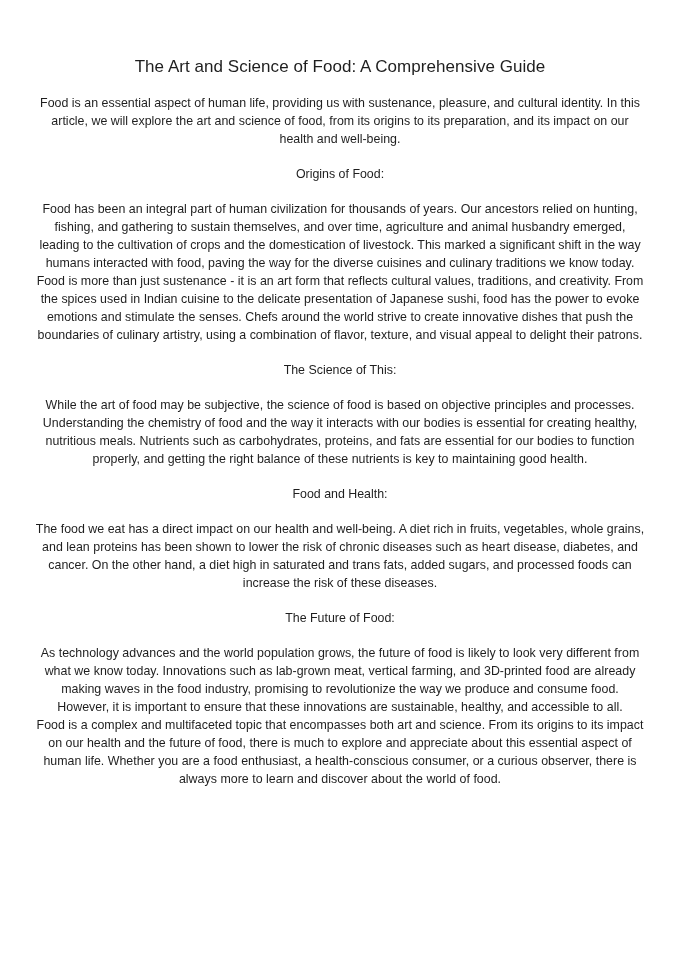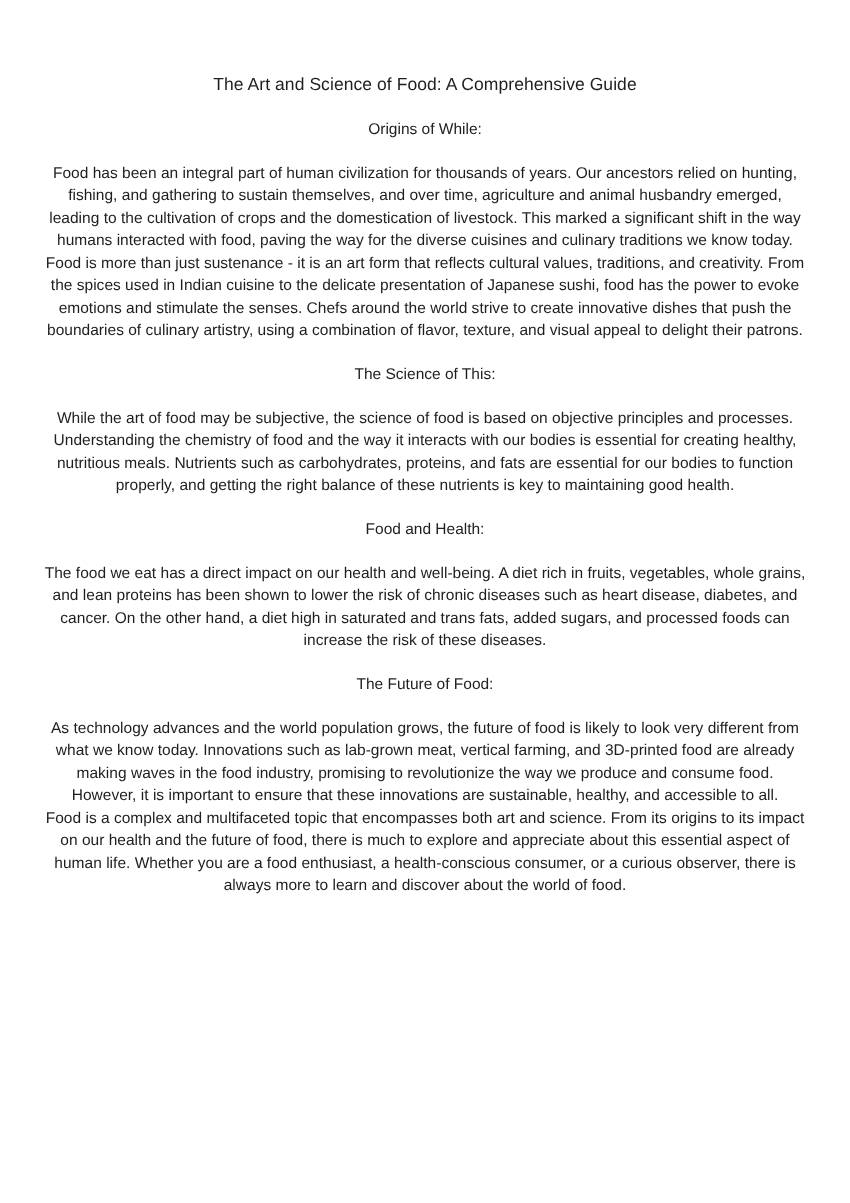--- a/index.html
+++ b/index.html
@@ -16,21 +16,21 @@
     }
     .page {
       position: relative;
       width: 680px;
       height: 962px;
       box-sizing: border-box;
       padding: 58px 34px 0 34px;
       text-align: center;
     }
     .doc-title {
-      font-size: 14px;
+      font-size: 17px;
       line-height: 18px;
       margin: 0 0 18px 0;
       font-weight: normal;
       letter-spacing: 0.05px;
       text-align: center;
     }
     .intro, .section-body {
       font-size: 12.4px;
       line-height: 18px;
       margin: 0;
@@ -44,23 +44,24 @@
     }
     .section {
       margin: 0;
     }
   </style>
 </head>
 <body>
 
 <div class="page">
   <h1 class="doc-title">The Art and Science of Food: A Comprehensive Guide</h1>
+  <p class="intro">Food is an essential aspect of human life, providing us with sustenance, pleasure, and cultural identity. In this article, we will explore the art and science of food, from its origins to its preparation, and its impact on our health and well-being.</p>
 
   <div class="section">
-    <h2 class="section-heading">Origins of While:</h2>
+    <h2 class="section-heading">Origins of Food:</h2>
     <p class="section-body">Food has been an integral part of human civilization for thousands of years. Our ancestors relied on hunting, fishing, and gathering to sustain themselves, and over time, agriculture and animal husbandry emerged, leading to the cultivation of crops and the domestication of livestock. This marked a significant shift in the way humans interacted with food, paving the way for the diverse cuisines and culinary traditions we know today.</p>
   </div>
 
   <div class="section">
     <p class="section-body">Food is more than just sustenance - it is an art form that reflects cultural values, traditions, and creativity. From the spices used in Indian cuisine to the delicate presentation of Japanese sushi, food has the power to evoke emotions and stimulate the senses. Chefs around the world strive to create innovative dishes that push the boundaries of culinary artistry, using a combination of flavor, texture, and visual appeal to delight their patrons.</p>
   </div>
 
   <div class="section">
     <h2 class="section-heading">The Science of This:</h2>
     <p class="section-body">While the art of food may be subjective, the science of food is based on objective principles and processes. Understanding the chemistry of food and the way it interacts with our bodies is essential for creating healthy, nutritious meals. Nutrients such as carbohydrates, proteins, and fats are essential for our bodies to function properly, and getting the right balance of these nutrients is key to maintaining good health.</p>

